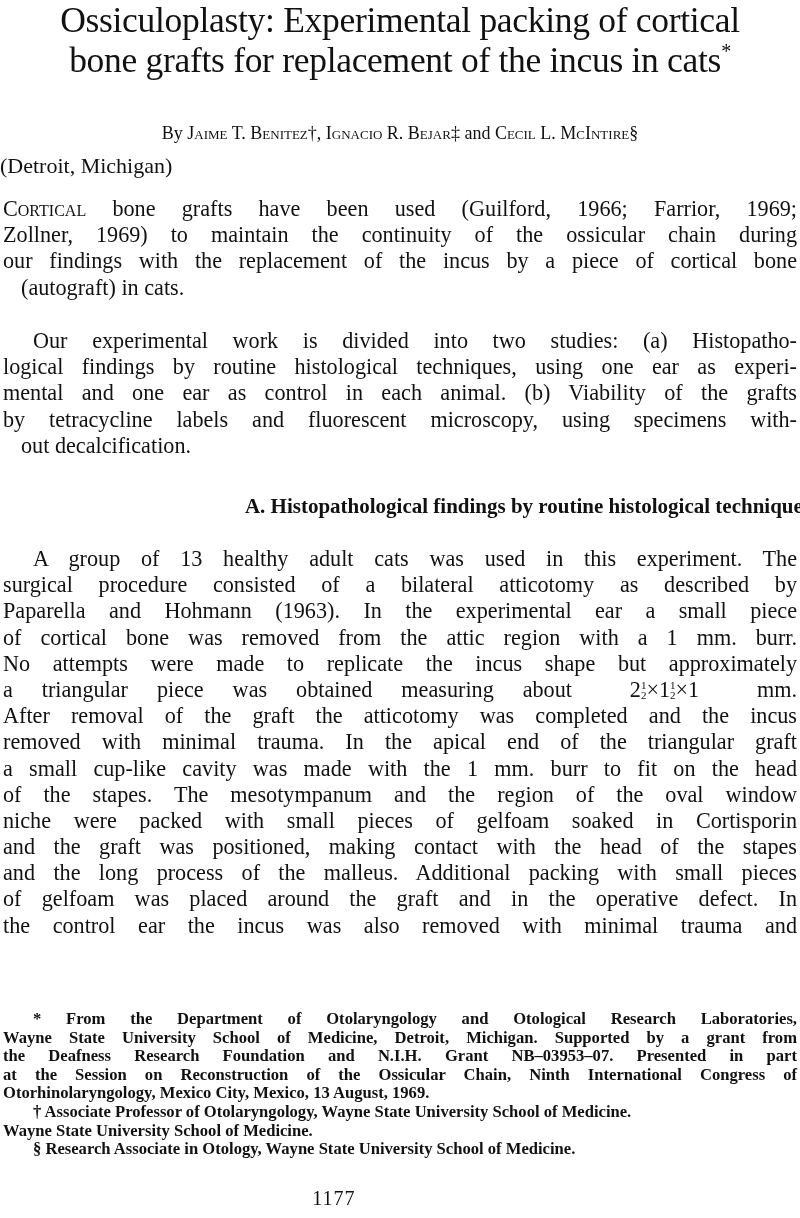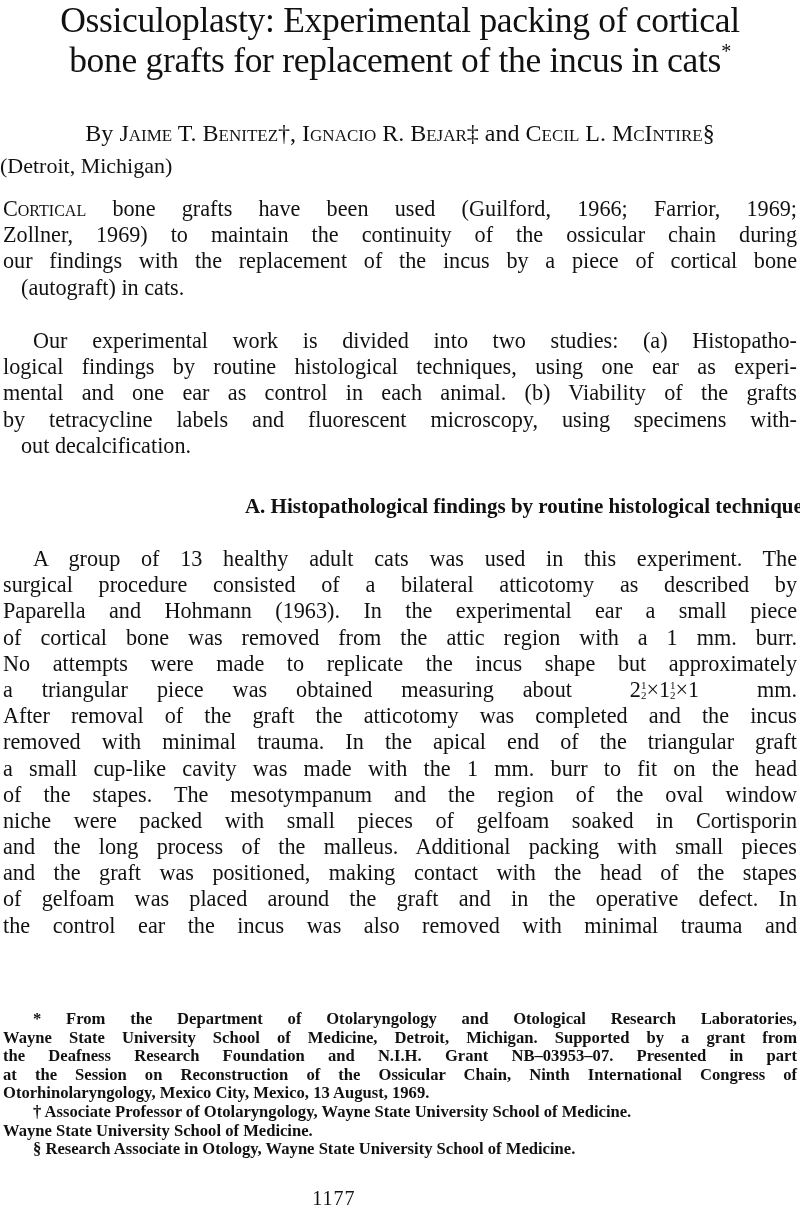--- a/index.html
+++ b/index.html
@@ -36,21 +36,21 @@
     }
     .title .line { display: block; white-space: nowrap; }
     .title sup { font-size: 20px; vertical-align: 14px; line-height: 0; }
 
     .byline {
       position: absolute;
       left: 0;
       top: 120px;
       width: 800px;
       text-align: center;
-      font-size: 24px;
+      font-size: 18px;
       line-height: 26px;
       white-space: nowrap;
     }
     .sc { font-variant: small-caps; }
     .affil {
       position: absolute;
       left: 0;
       top: 153px;
       width: 800px;
       font-size: 22px;
@@ -180,22 +180,22 @@
       <span class="line">surgical procedure consisted of a bilateral atticotomy as described by</span>
       <span class="line">Paparella and Hohmann (1963). In the experimental ear a small piece</span>
       <span class="line">of cortical bone was removed from the attic region with a 1 mm. burr.</span>
       <span class="line">No attempts were made to replicate the incus shape but approximately</span>
       <span class="line"><span>a triangular piece was obtained measuring about</span> &nbsp;<span><span>2</span><span class="frac"><span>1</span><span>2</span></span><span>×</span><span>1</span><span class="frac"><span>1</span><span>2</span></span><span>×</span><span>1</span></span> &nbsp;<span>mm.</span></span>
       <span class="line">After removal of the graft the atticotomy was completed and the incus</span>
       <span class="line">removed with minimal trauma. In the apical end of the triangular graft</span>
       <span class="line">a small cup-like cavity was made with the 1 mm. burr to fit on the head</span>
       <span class="line">of the stapes. The mesotympanum and the region of the oval window</span>
       <span class="line">niche were packed with small pieces of gelfoam soaked in Cortisporin</span>
+      <span class="line">and the graft was positioned, making contact with the head of the stapes</span>
       <span class="line">and the long process of the malleus. Additional packing with small pieces</span>
-      <span class="line">and the graft was positioned, making contact with the head of the stapes</span>
       <span class="line">of gelfoam was placed around the graft and in the operative defect. In</span>
       <span class="line">the control ear the incus was also removed with minimal trauma and</span>
     </p>
   </div>
 
   <div class="footnotes">
     <span class="fn-line ind">* From the Department of Otolaryngology and Otological Research Laboratories,</span>
     <span class="fn-line">Wayne State University School of Medicine, Detroit, Michigan. Supported by a grant from</span>
     <span class="fn-line">the Deafness Research Foundation and N.I.H. Grant NB–03953–07. Presented in part</span>
     <span class="fn-line">at the Session on Reconstruction of the Ossicular Chain, Ninth International Congress of</span>

